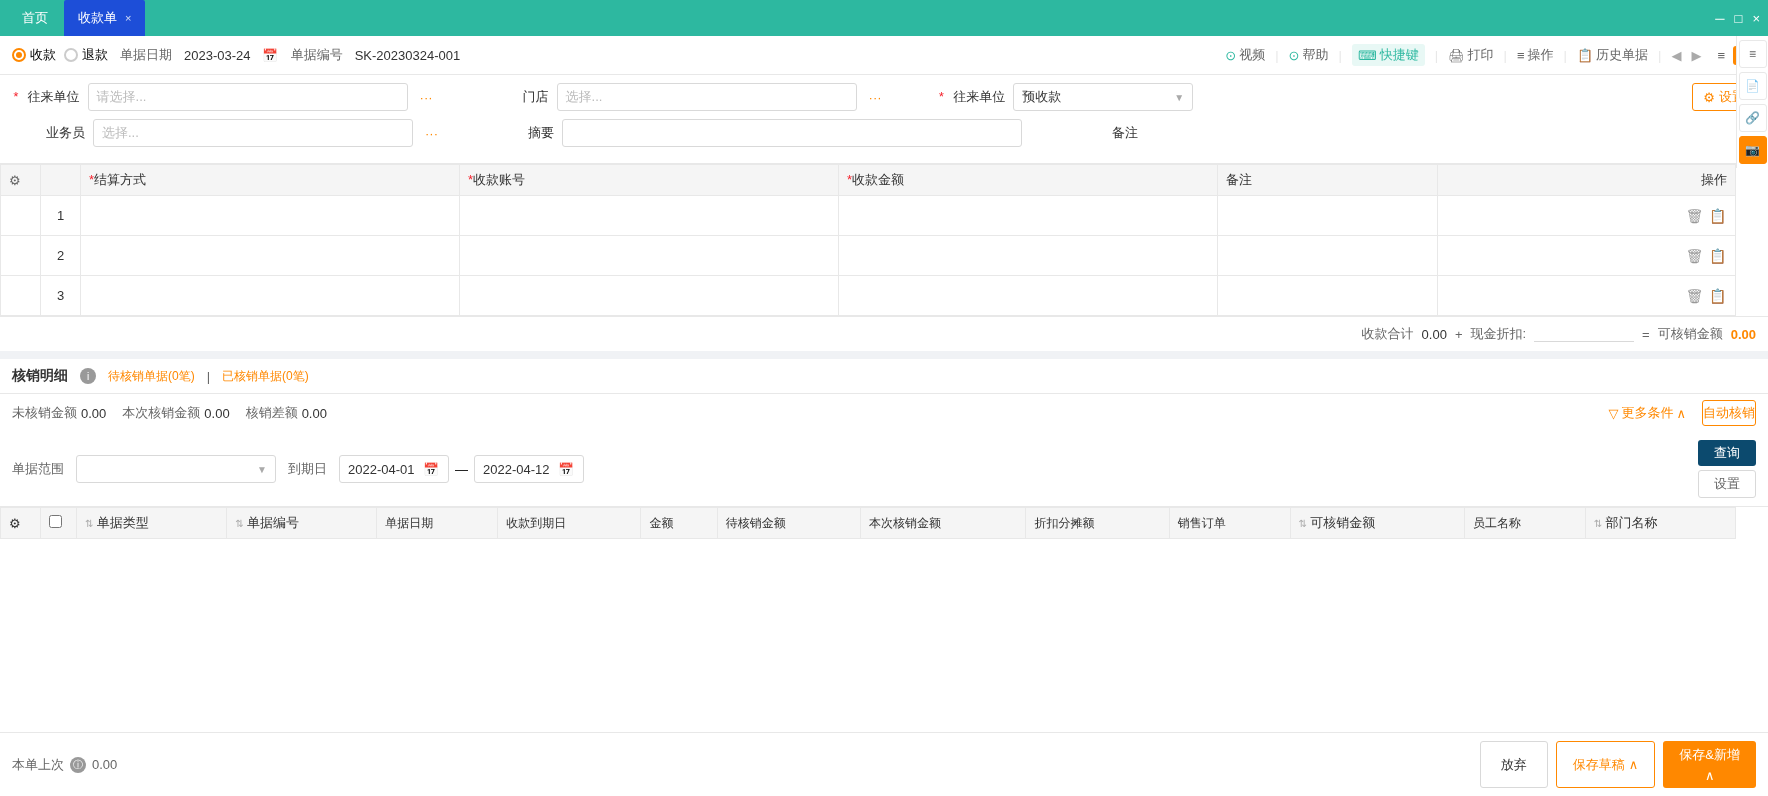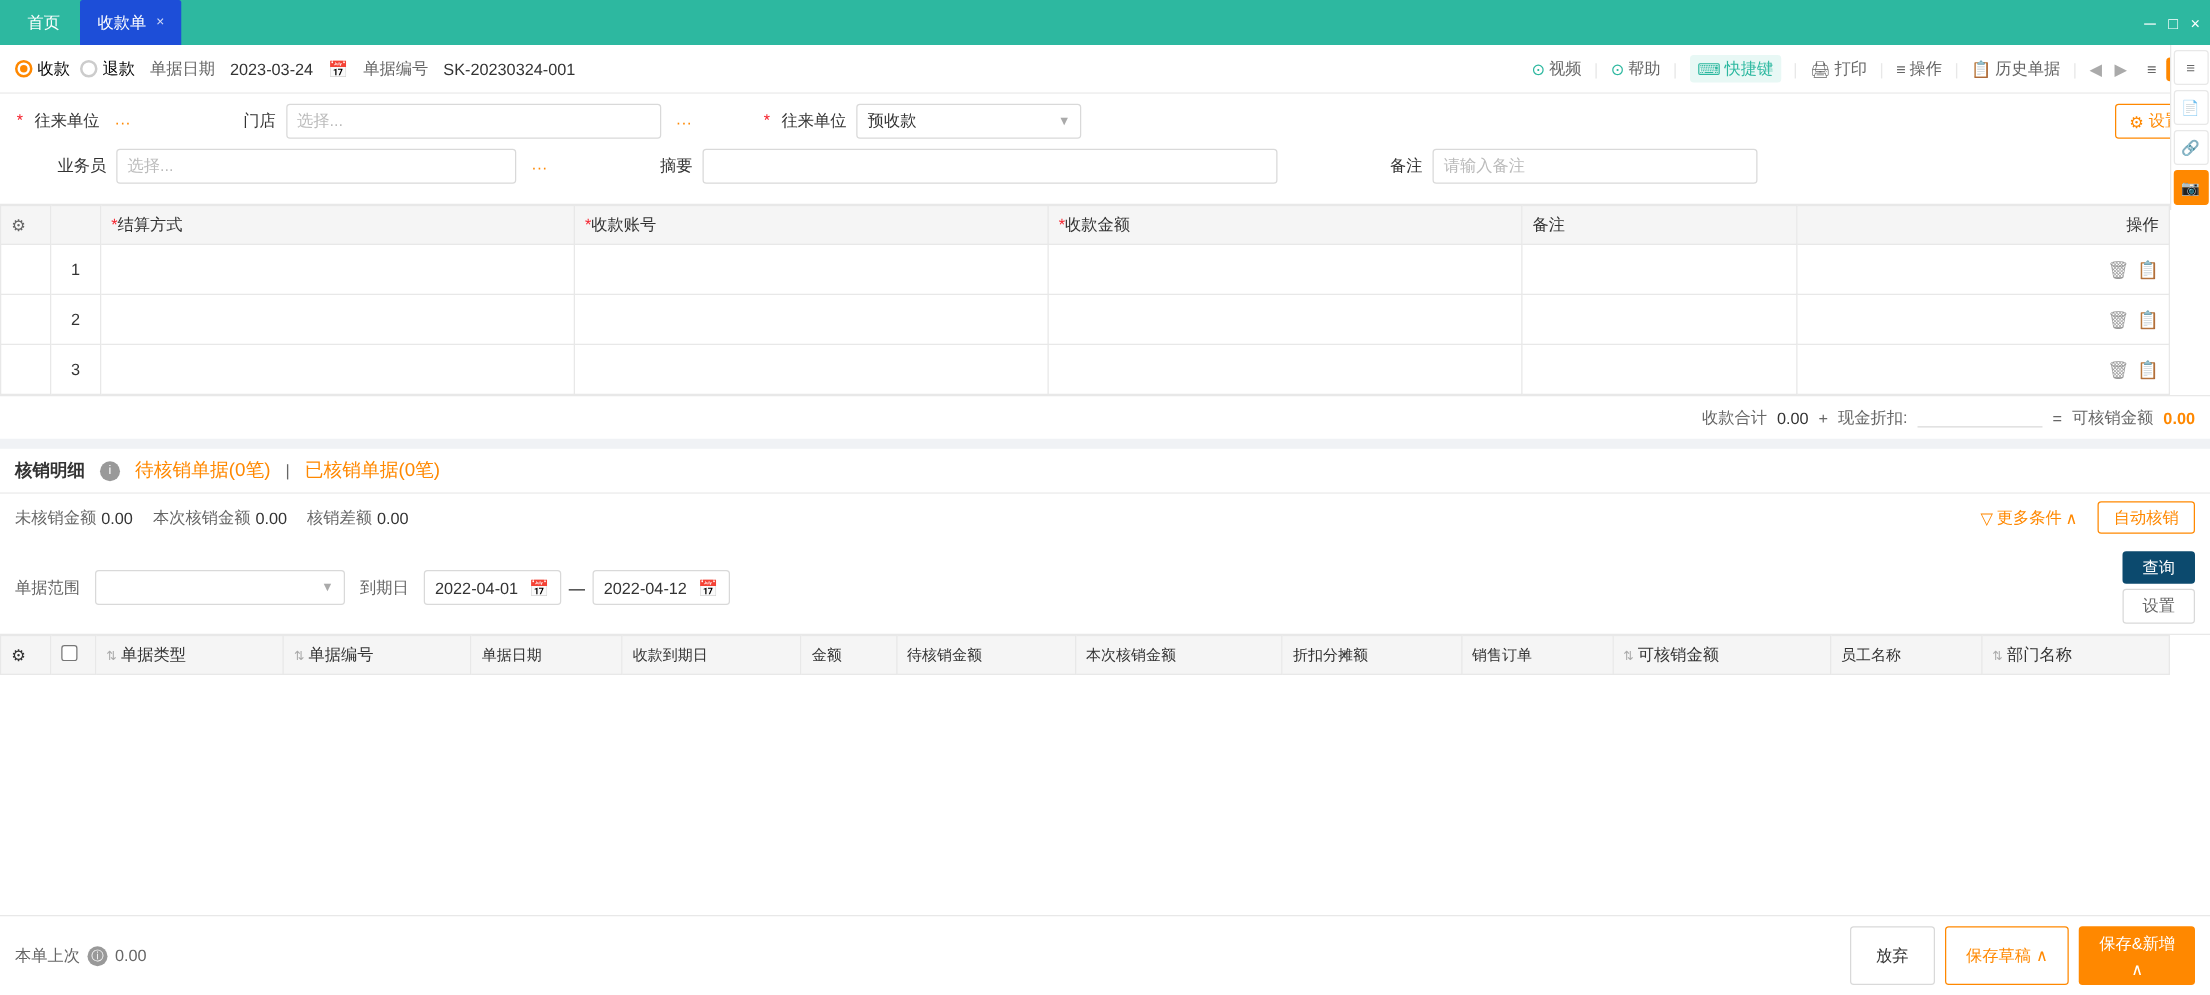--- a/index.html
+++ b/index.html
@@ -108,35 +108,35 @@
     .verify-section {
       background: white; border-top: 8px solid #f0f2f5;
       padding: 0; flex: 1; display: flex; flex-direction: column; overflow: hidden;
     }
     .verify-header {
       display: flex; align-items: center; padding: 8px 12px;
       gap: 12px; border-bottom: 1px solid #e8e8e8;
     }
     .verify-title { font-size: 14px; font-weight: 600; color: #333; }
     .verify-info-icon { width: 16px; height: 16px; border-radius: 50%; background: #999; color: white; display: inline-flex; align-items: center; justify-content: center; font-size: 10px; cursor: pointer; }
-    .verify-tab { color: #ff8800; cursor: pointer; font-size: 15px; }
+    .verify-tab { color: #ff8800; cursor: pointer; font-size: 12px; }
 
     .verify-stats {
       display: flex; align-items: center; padding: 6px 12px;
       gap: 16px; background: white;
     }
     .verify-stat { display: flex; align-items: center; gap: 4px; color: #666; font-size: 12px; }
     .verify-stat-val { color: #333; }
     .verify-more-btn {
       margin-left: auto; color: #ff8800; cursor: pointer; font-size: 12px;
       display: flex; align-items: center; gap: 3px;
     }
     .auto-verify-btn {
       background: white; border: 1px solid #ff8800; color: #ff8800;
-      padding: 3px 12px; border-radius: 3px; cursor: pointer;
+      padding: 3px 0; border-radius: 3px; cursor: pointer;
     }
 
     
     .filter-row {
       display: flex; align-items: center; padding: 8px 12px;
       gap: 12px; border-bottom: 1px solid #e8e8e8; background: white;
     }
     .filter-label { color: #666; }
     .filter-select-wrapper {
       display: flex; align-items: center;
@@ -275,20 +275,23 @@
         <div class="right-tabs">
           <span class="right-tab">≡</span>
           <span class="right-tab active">⊞</span>
         </div>
       </div>
     </div>
 
     <div class="form-area">
       <div class="form-row">
         <span class="form-label required">往来单位</span>
+        <div class="form-input form-input-wide">
+          <span class="form-placeholder">请选择...</span>
+        </div>
         <span class="form-dots">···</span>
 
         <span style="width:40px;"></span>
         <span class="form-label">门店</span>
         <div class="form-input" style="width:300px;">
           <span class="form-placeholder">选择...</span>
         </div>
         <span class="form-dots">···</span>
 
         <span style="width:40px;"></span>
@@ -311,23 +314,20 @@
           <span class="form-placeholder">选择...</span>
         </div>
         <span class="form-dots">···</span>
 
         <span style="width:40px;"></span>
         <span class="form-label">摘要</span>
         <div class="form-input" style="width:460px;"></div>
 
         <span style="width:40px;"></span>
         <span class="form-label">备注</span>
-        <div class="form-input" style="width:260px;">
-          <span class="form-placeholder">请输入备注</span>
-        </div>
       </div>
     </div>
 
     <div class="table-wrapper">
       <table class="data-table" style="width:calc(100% - 32px);">
         <thead>
           <tr>
             <th class="col-settings">
               <span class="settings-gear">⚙</span>
             </th>

